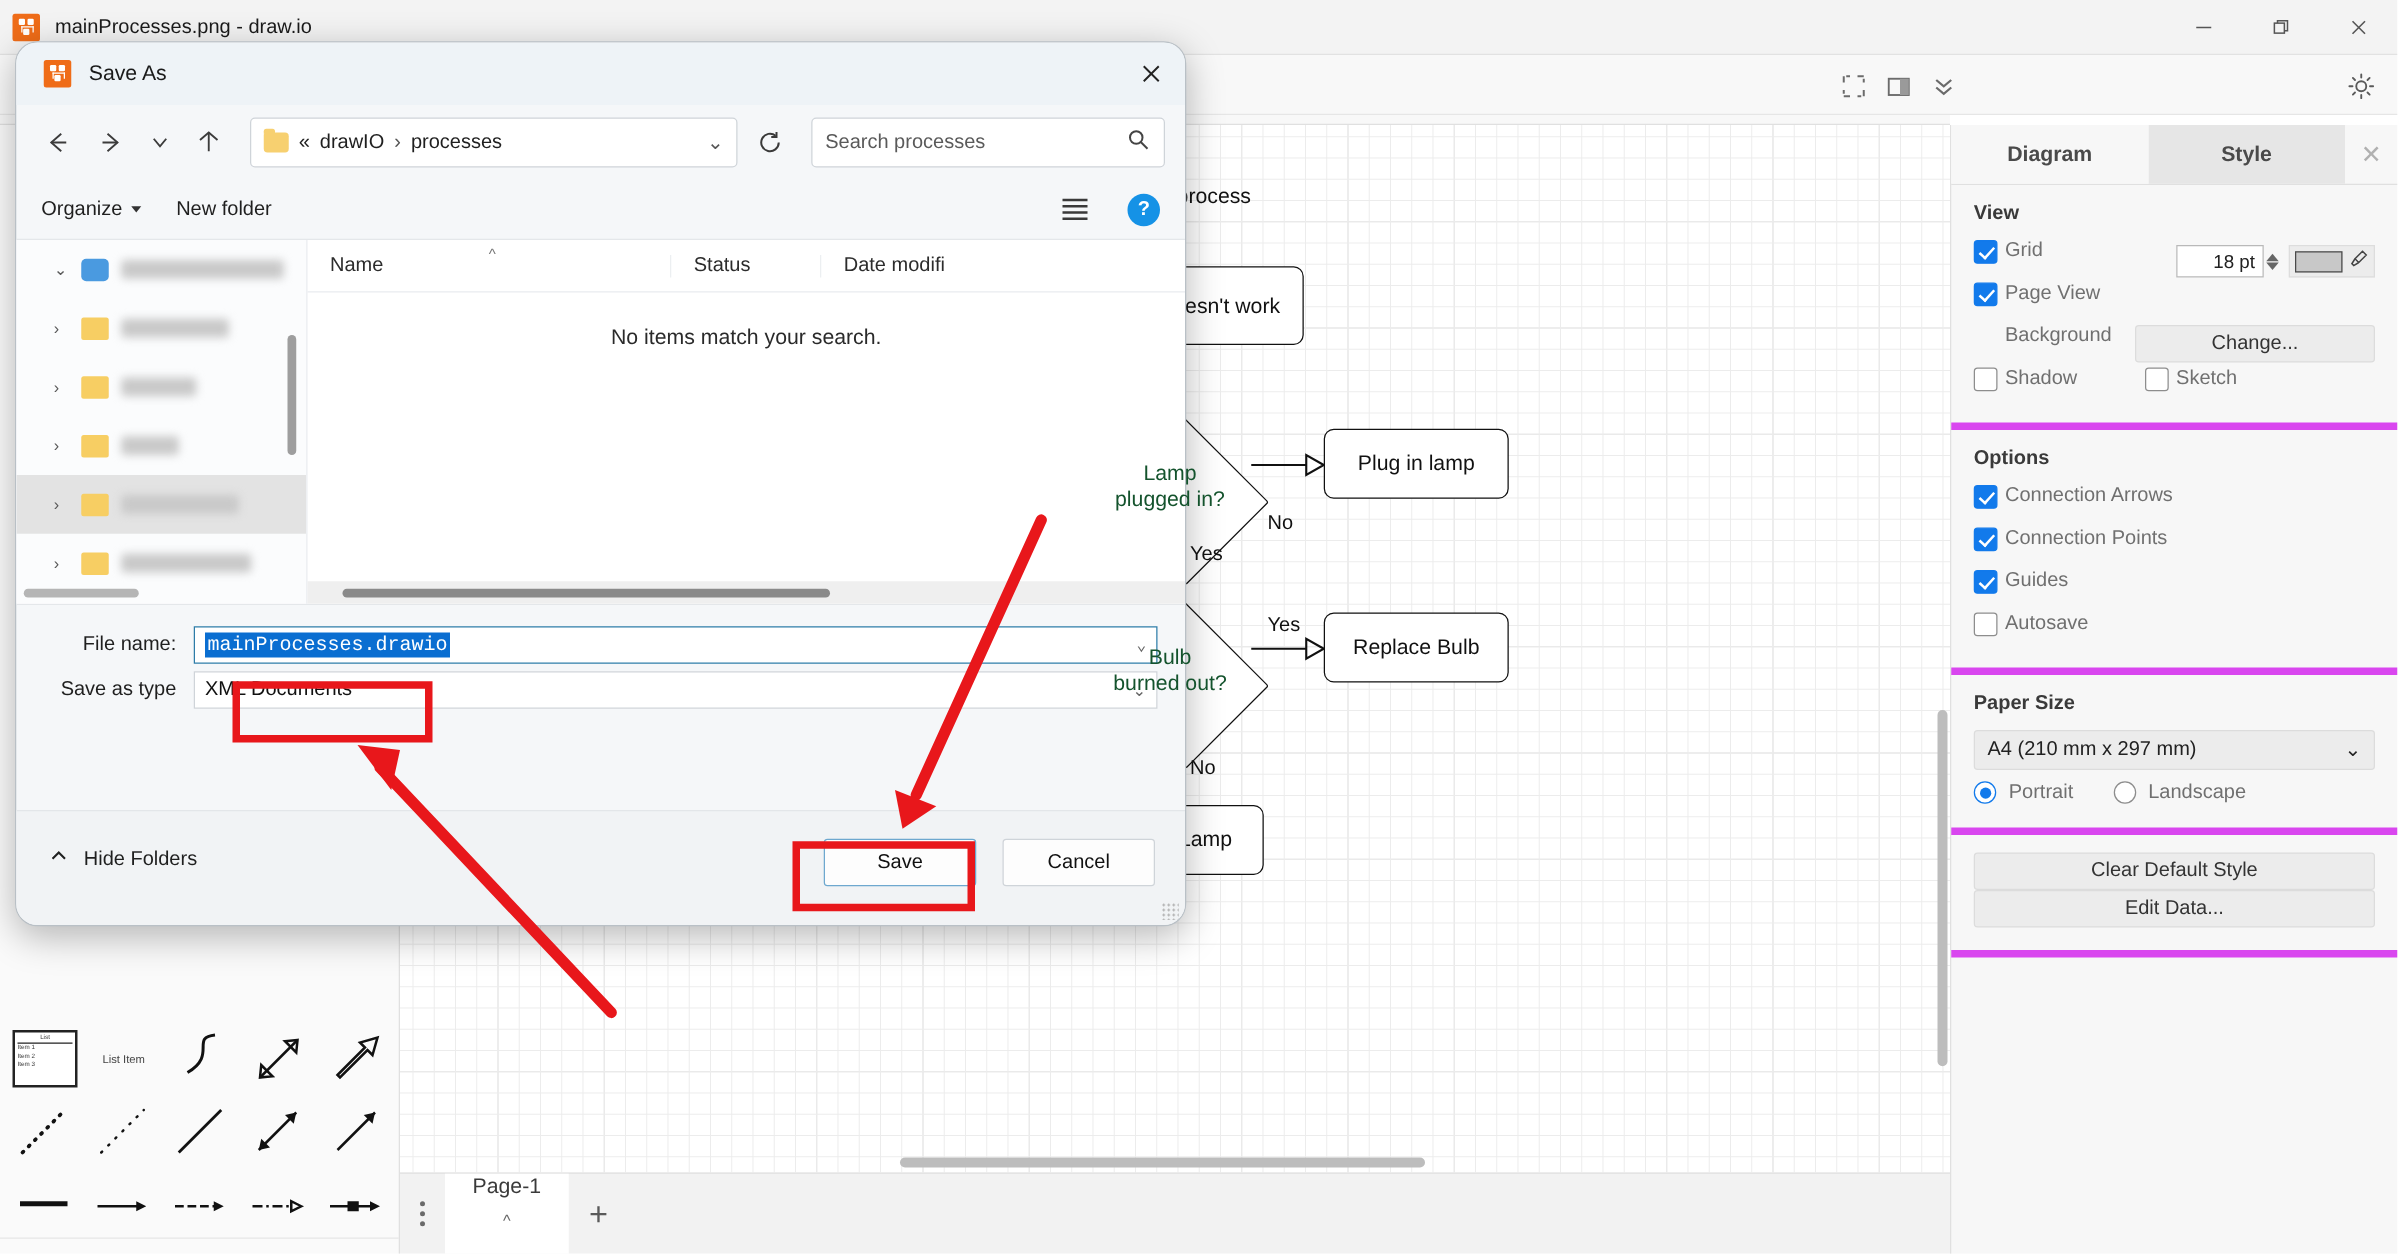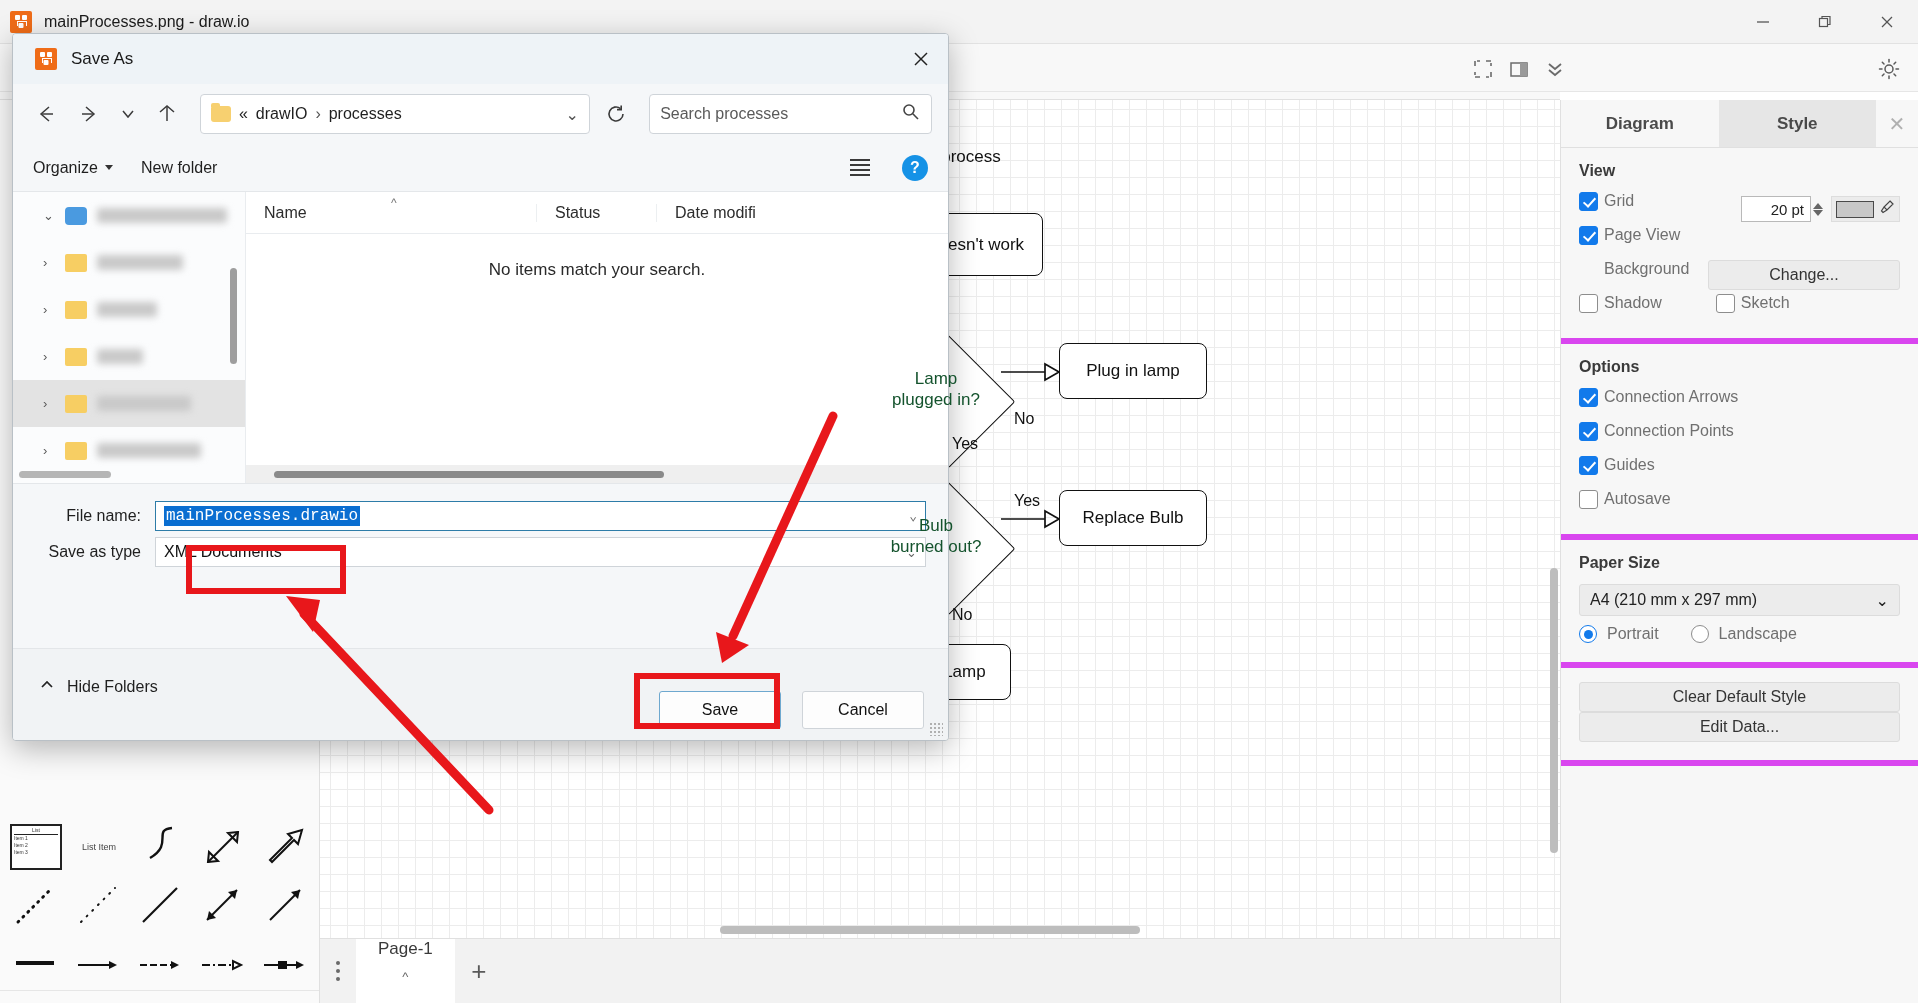--- a/index.html
+++ b/index.html
@@ -190,21 +190,21 @@
   }
   .radio-row { display: flex; align-items: center; gap: 10px; height: 36px; }
   .rd { width: 18px; height: 18px; border-radius: 50%; border: 1.6px solid #8d8d8d; background: #fff; position: relative; }
   .rd.on { border-color: #127aeb; }
   .rd.on::after { content: ""; position: absolute; left: 3.5px; top: 3.5px; width: 9px; height: 9px; background: #127aeb; border-radius: 50%; }
 
   
   .dialog {
     position: absolute; left: 12px; top: 33px; width: 937px; height: 708px;
     background: #f5f7f9; border: 1px solid #b9c0c6;
-    box-shadow: 0 8px 30px rgba(0,0,0,0.28); border-radius: 4px; overflow: hidden;
+    box-shadow: 0 8px 30px rgba(0,0,0,0.28); border-radius: 18px; overflow: hidden;
   }
   .dlg-title {
     height: 50px; background: #eef3f7; display: flex; align-items: center;
     position: relative; padding-left: 22px; gap: 14px;
   }
   .dlg-ico { width: 22px; height: 22px; background: #ef6c18; border-radius: 2px; position: relative; }
   .dlg-ico::before {
     content: ""; position: absolute; left: 5px; top: 4px; width: 5px; height: 5px;
     background: #fff; border-radius: 1px; box-shadow: 7px 0 0 #fff, 3.5px 8px 0 #fff;
   }
@@ -282,21 +282,21 @@
   .field-caret { margin-left: auto; color: #666; font-size: 13px; }
   .sel-text { background: #0a6ed1; color: #fff; padding: 1px 2px; }
 
   .dlg-footer { position: absolute; left: 0; right: 0; bottom: 0; height: 92px; background: #f1f3f5;
     border-top: 1px solid #e3e6e9; }
   .hide-folders { position: absolute; left: 26px; top: 28px; display: flex; align-items: center; gap: 12px;
     font-size: 16px; color: #1f1f1f; }
   .dlg-btn {
     position: absolute; top: 22px; width: 122px; height: 38px; background: #fdfdfd;
     border: 1px solid #cfd4d9; border-radius: 3px; font-size: 16px; color: #111;
-    display: flex; align-items: center; justify-content: center; font-family: "Liberation Sans", sans-serif; margin-top: 20px;
+    display: flex; align-items: center; justify-content: center; font-family: "Liberation Sans", sans-serif;
   }
   .dlg-btn.save { left: 646px; border-color: #6ea8cf; }
   .dlg-btn.cancel { left: 789px; }
   .grip { position: absolute; right: 5px; bottom: 4px; width: 14px; height: 14px;
     background-image: radial-gradient(#b0b0b0 1px, transparent 1px);
     background-size: 4px 4px; }
 
   
   .anno { position: absolute; pointer-events: none; }
   .redbox { position: absolute; border: 6px solid #e8171b; }
@@ -567,21 +567,21 @@
       <div class="fmt-close">✕</div>
     </div>
 
     <div class="fmt-sec">
       <div class="fmt-h">View</div>
 
       <div class="ck-row">
         <span class="ck on"></span>
         <span class="ck-label dim">Grid</span>
         <span style="margin-left:auto; display:flex; align-items:center;">
-          <span class="grid-size">20 pt</span>
+          <span class="grid-size">18 pt</span>
           <span class="spin">
             <i class="up"></i>
             <i class="dn"></i>
           </span>
           <span class="swatch-wrap">
             <span class="swatch"></span>
             <span>
               <svg width="16" height="16" viewBox="0 0 16 16">
                 <path d="M11 2 l3 3 -6 6 -3 -3 z M5 8 L2.5 12 L4 13.5 L8 11" fill="none" stroke="#444" stroke-width="1.2"></path>
               </svg>

